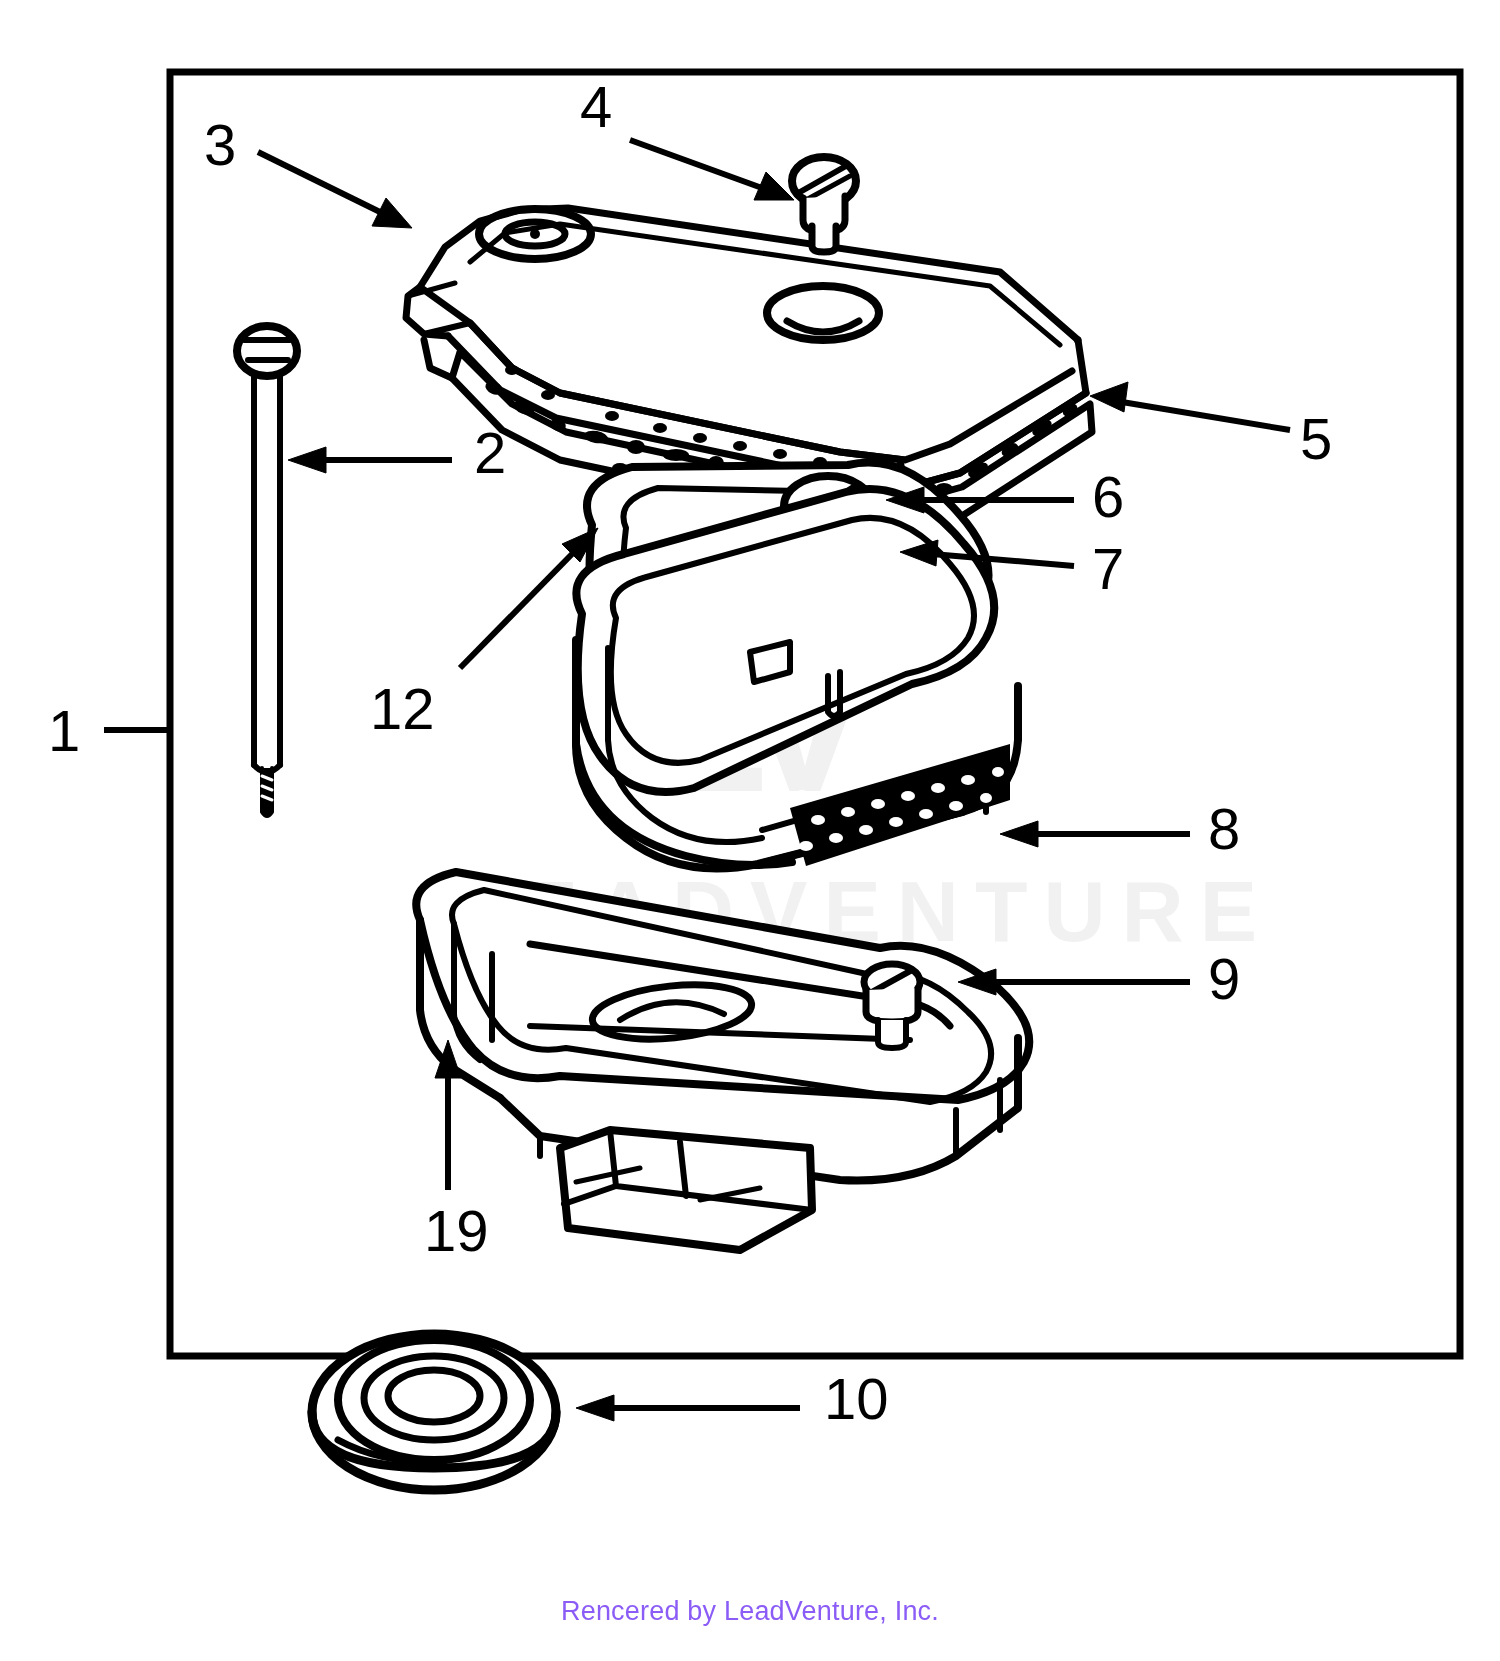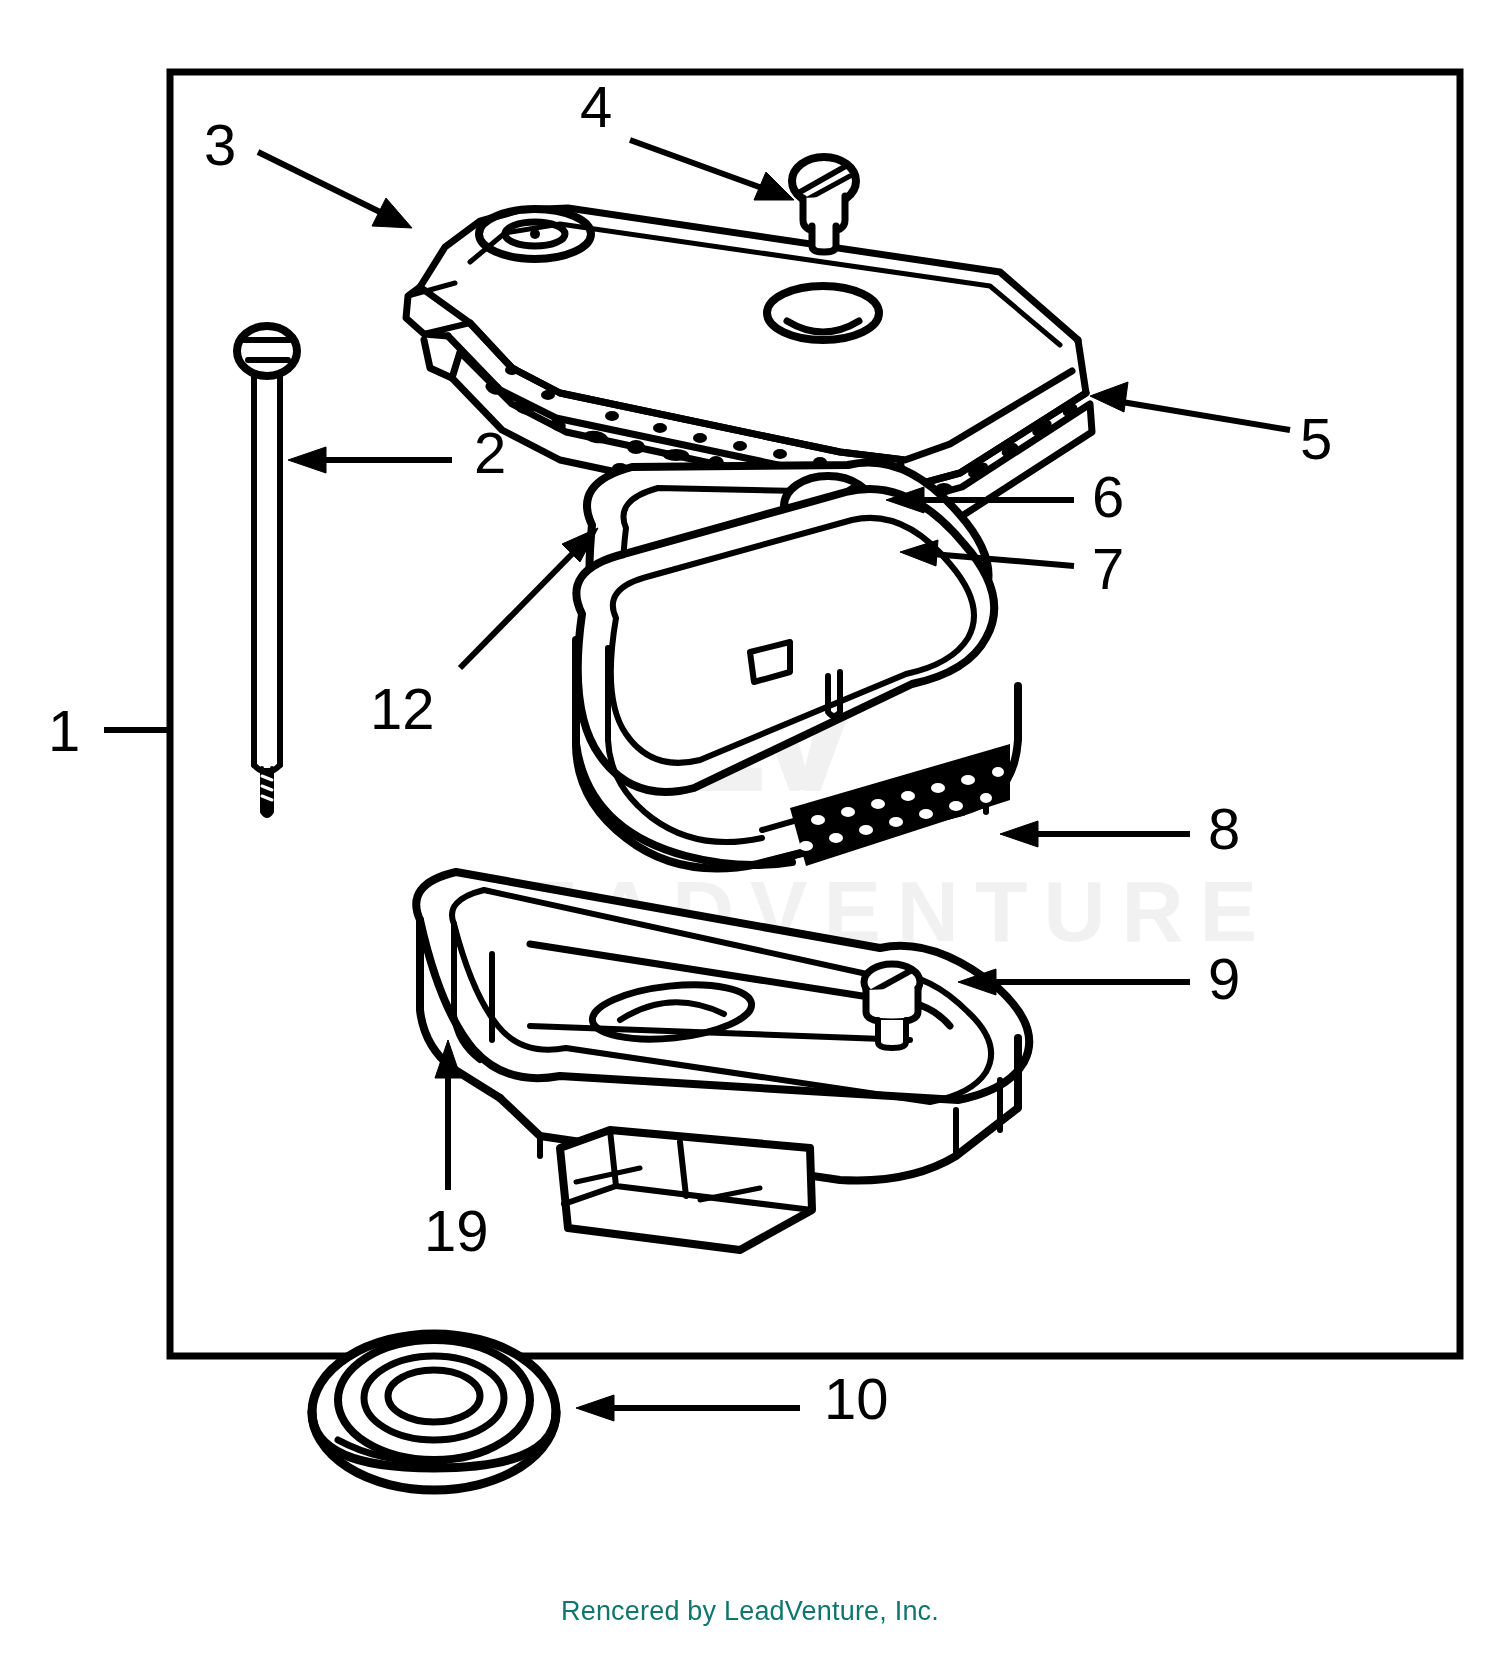--- a/index.html
+++ b/index.html
@@ -41,21 +41,21 @@
   }
 
   #footer-credit {
     position: absolute;
     left: 0;
     top: 1596px;
     width: 1500px;
     text-align: center;
     font-family: "Liberation Sans", sans-serif;
     font-size: 27px;
-    color: #0f766e;
+    color: #8b5cf6;
     letter-spacing: 0.2px;
   }
 
   .wm {
     position: absolute;
     font-family: "Liberation Sans", sans-serif;
     font-weight: 700;
     color: #f1f1f1;
     user-select: none;
     pointer-events: none;

